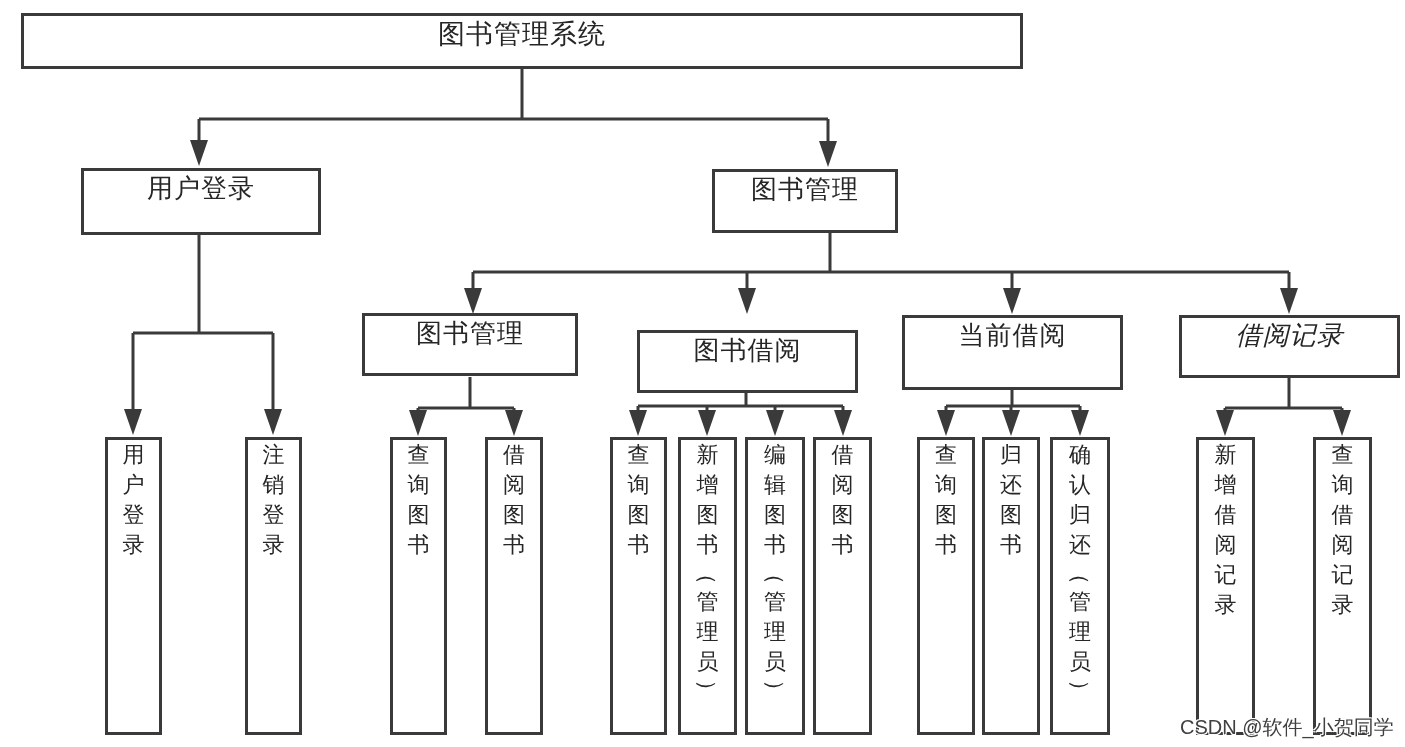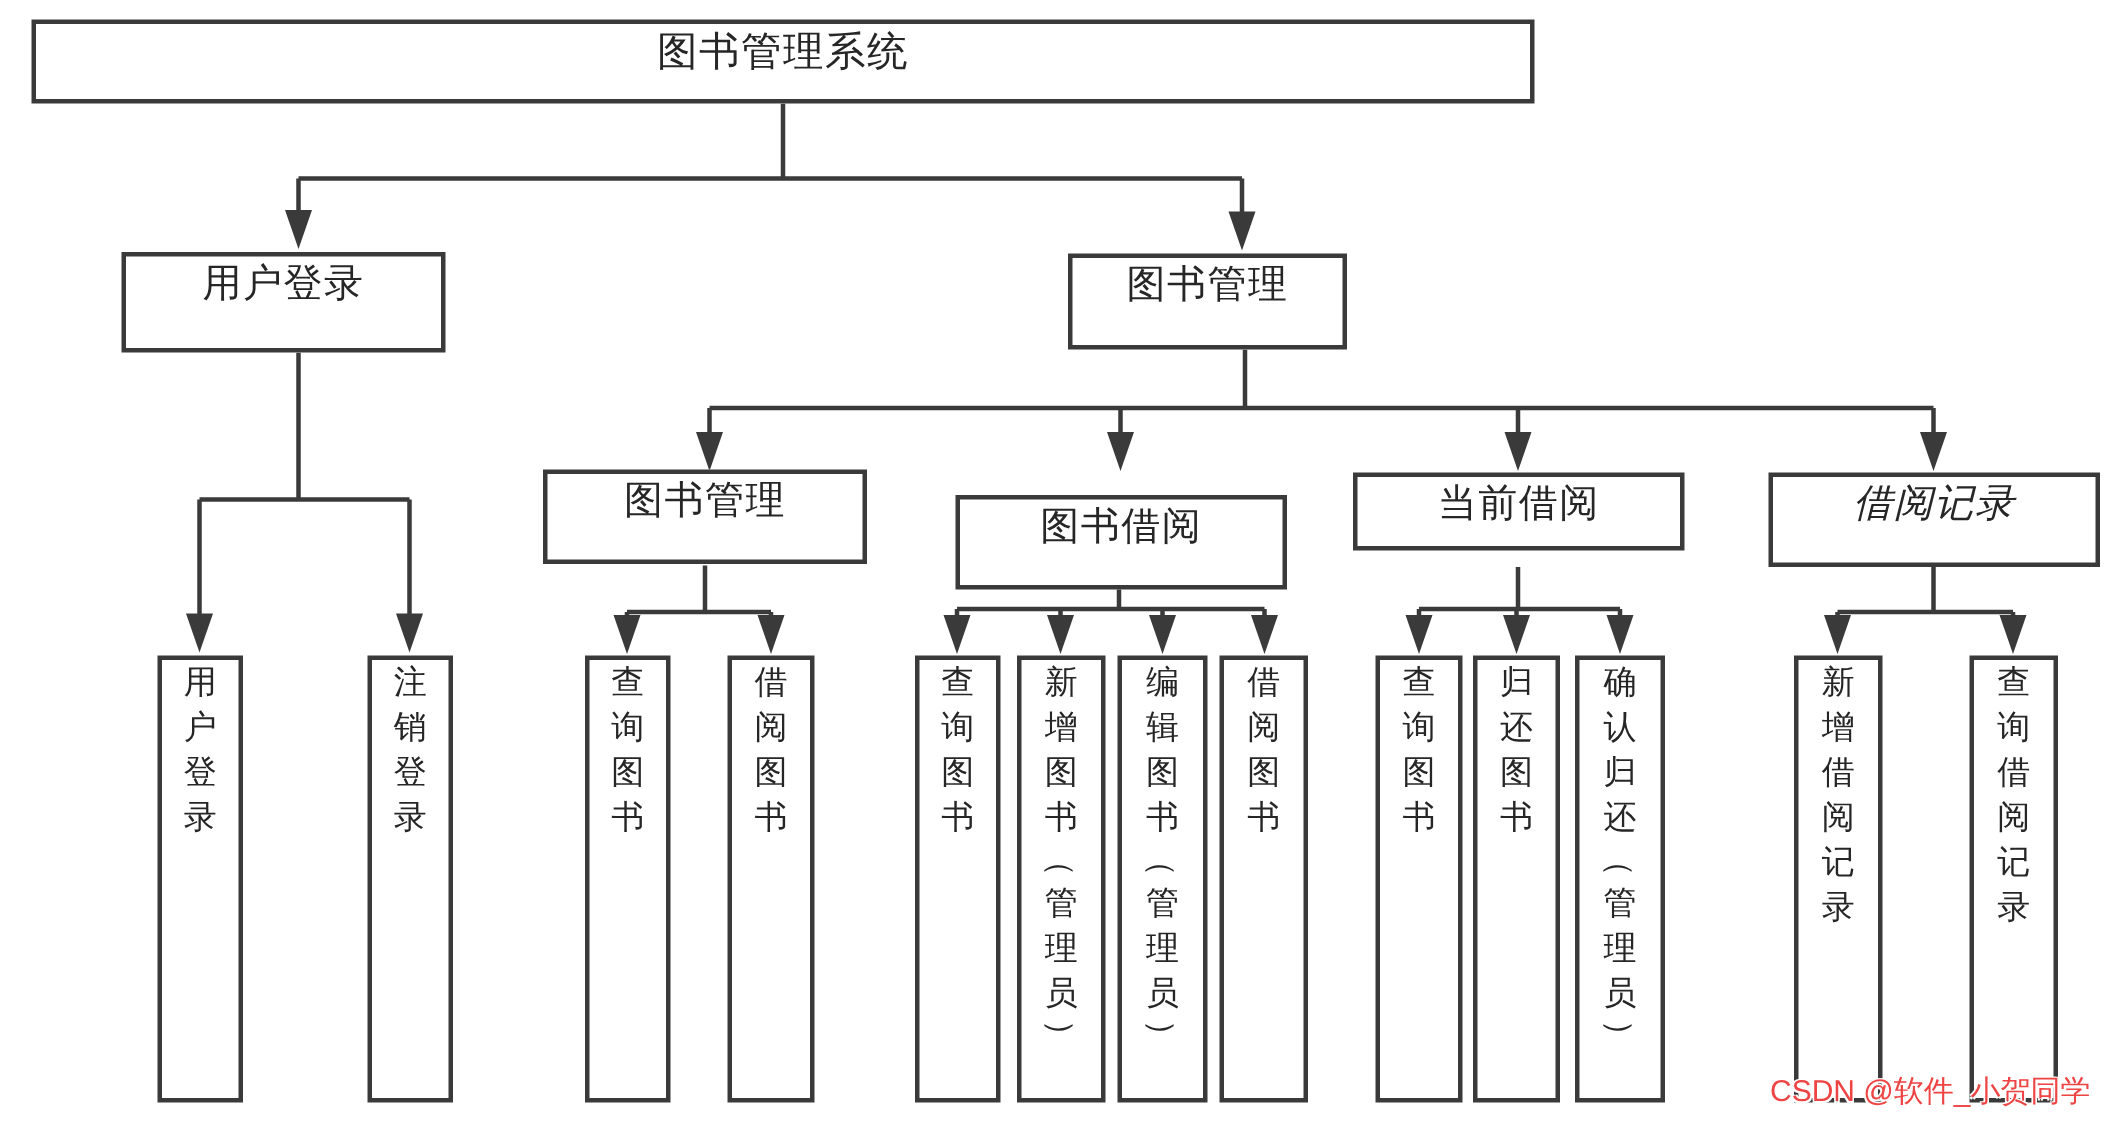--- a/index.html
+++ b/index.html
@@ -7,46 +7,46 @@
     position:relative;width:1405px;height:747px;background:#fff;overflow:hidden;
     font-family:"Liberation Sans","DejaVu Sans",sans-serif;
   }
   #wires{position:absolute;left:0;top:0;z-index:0;}
   .node{
     position:absolute;background:#fff;border:3px solid #3a3a3a;box-sizing:border-box;
     display:flex;align-items:flex-start;justify-content:center;
     color:#262626;font-size:26px;letter-spacing:1px;z-index:1;
   }
   .root{left:21px;top:13px;width:1002px;height:56px;font-size:27px;}
-  .n-user{left:81px;top:168px;width:216px;height:67px;}
+  .n-user{left:81px;top:168px;width:240px;height:67px;}
   .n-book{left:712px;top:169px;width:186px;height:64px;}
   .n-new{left:362px;top:313px;width:216px;height:63px;}
   .n-borrow{left:637px;top:314px;width:221px;height:63px;margin-top:16px;}
-  .n-current{left:902px;top:315px;width:221px;height:52px;}
+  .n-current{left:902px;top:315px;width:221px;height:75px;}
   .n-record{left:1179px;top:315px;width:221px;height:63px;font-style:italic;}
   .leaf{top:437px;height:298px;}
   .leaf .label{display:flex;flex-direction:column;align-items:center;justify-content:center;width:100%;}
   .leaf .ch{display:block;width:100%;text-align:center;font-size:22px;line-height:30px;letter-spacing:0;}
   .leaf .ch.rot{transform:rotate(90deg);line-height:27px;}
   .l1{left:105px;width:57px;}
   .l2{left:245px;width:57px;}
   .l3{left:390px;width:57px;}
   .l4{left:485px;width:58px;}
   .l5{left:610px;width:57px;}
   .l6{left:678px;width:59px;}
   .l7{left:745px;width:60px;}
   .l8{left:813px;width:59px;}
   .l9{left:917px;width:58px;}
   .l10{left:982px;width:58px;}
   .l11{left:1050px;width:60px;}
   .l12{left:1196px;width:59px;}
   .l13{left:1313px;width:59px;}
   .watermark{
     position:absolute;left:1180px;top:714px;z-index:5;
-    color:#ef4444;font-size:20px;white-space:nowrap;
+    color:#404040;font-size:20px;white-space:nowrap;
     text-shadow:-1px -1px 0 #fff,1px -1px 0 #fff,-1px 1px 0 #fff,1px 1px 0 #fff;
   }
 </style>
 </head>
 <body>
 
 <div id="stage">
 
   <svg id="wires" width="1405" height="747" viewBox="0 0 1405 747">
     <g stroke="#3a3a3a" stroke-width="3" fill="none">

